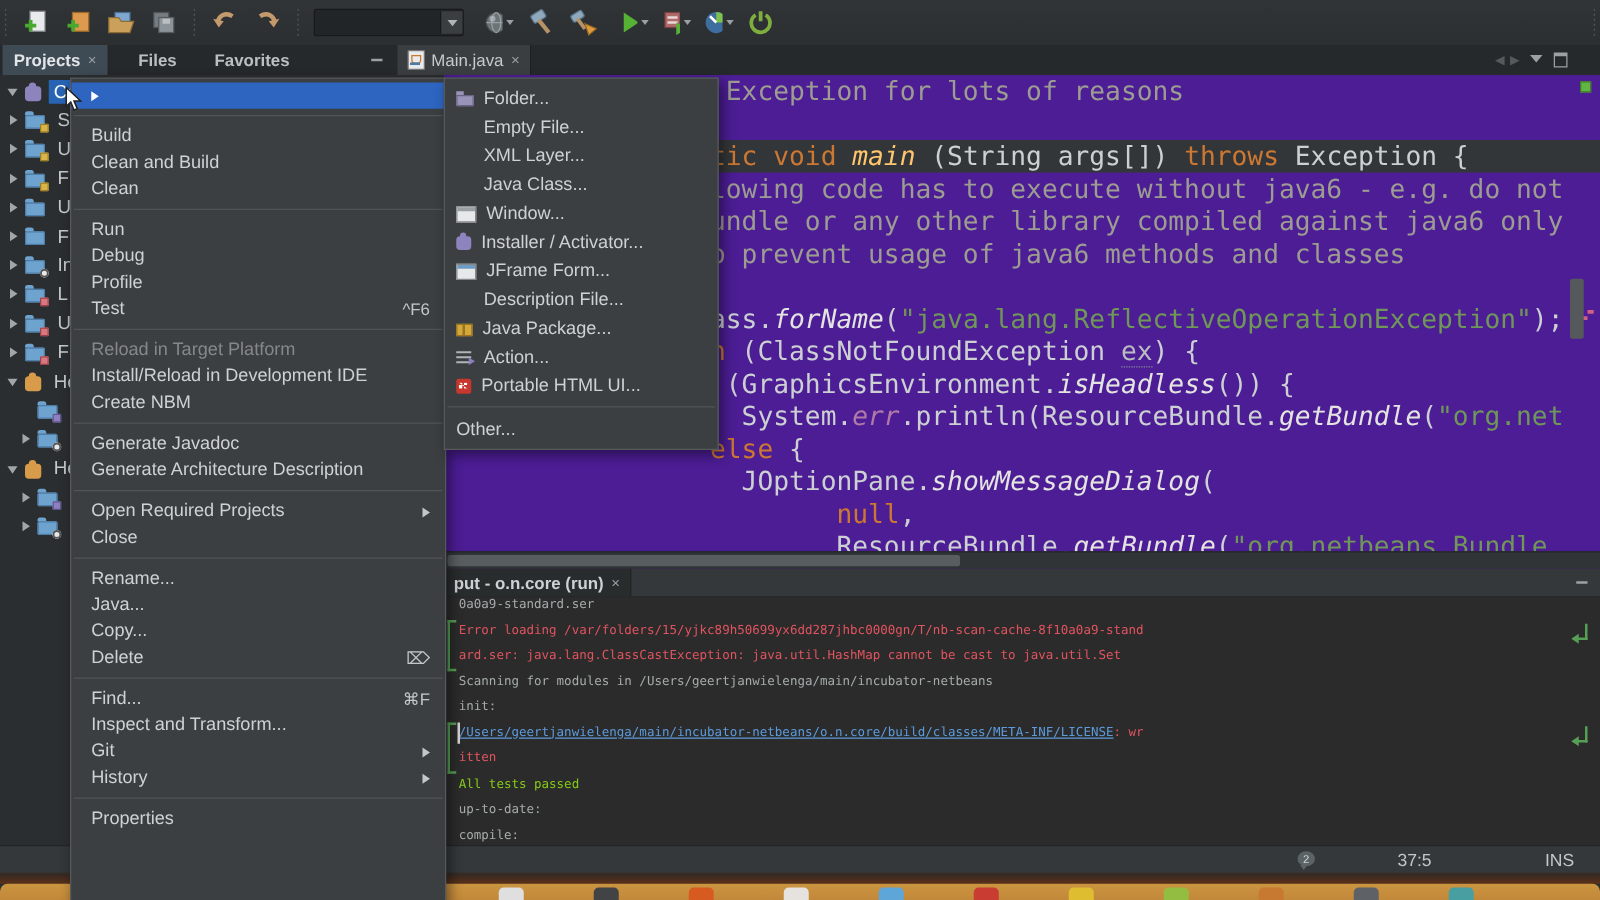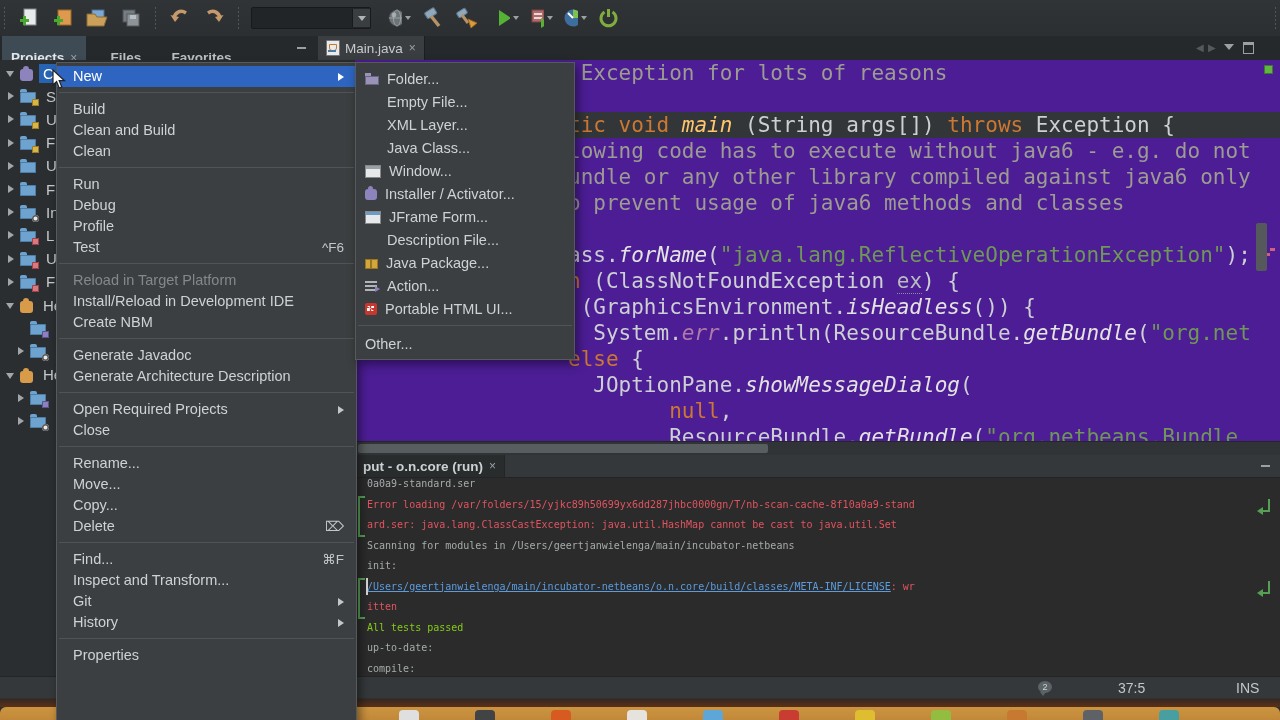--- a/index.html
+++ b/index.html
@@ -26,21 +26,21 @@
   .combo .cbtn i{width:0;height:0;border-left:4px solid transparent;border-right:4px solid transparent;
          border-top:5px solid #aeb4b8;}
   .searchbox{width:124px;height:21px;background:#3f4347;border:1px solid #2a2d2f;border-radius:2px;
          color:#9aa0a5;font-size:13.5px;display:flex;align-items:center;padding:0 6px;}
   .searchbox input{background:transparent;border:none;outline:none;color:#9aa0a5;width:100%;
          font-family:"Liberation Sans",sans-serif;font-size:13.5px;}
 
   
   .tabrow{position:absolute;left:0;top:36px;width:1280px;height:24px;background:#26292b;
           border-bottom:1px solid #1c1e20;}
-  .ltab{position:absolute;top:0;height:24px;display:flex;align-items:flex-end;padding:5px 9px;
+  .ltab{position:absolute;top:0;height:24px;display:flex;align-items:flex-start;padding:5px 9px;
         color:#b9bfc3;font-size:13.5px;font-weight:bold;}
   .ltab.active{background:#3e4a54;color:#e2e6e9;}
   .tabclose{color:#9aa0a4;font-weight:normal;font-size:12px;margin-left:6px;}
   .minbar{position:absolute;width:9px;height:2px;background:#9aa0a4;}
   .edtab{position:absolute;left:318px;top:0;height:24px;background:#3b3e40;display:flex;
          align-items:center;padding:0 8px;color:#c6cacd;font-size:13.5px;border-right:1px solid #1c1e20;}
   .javaicon{width:12px;height:14px;background:#e8eaec;border:1px solid #777;border-radius:1px;
          position:relative;margin-right:5px;}
   .javaicon::before{content:'';position:absolute;left:2px;top:3px;width:6px;height:5px;
          border:1.5px solid #c87828;border-radius:0 0 3px 3px;}
@@ -477,21 +477,20 @@
       <div class="dockicon" style="left: 779px; background: rgb(200, 56, 48);"></div>
       <div class="dockicon" style="left: 855px; background: rgb(224, 192, 48);"></div>
       <div class="dockicon" style="left: 931px; background: rgb(144, 192, 64);"></div>
       <div class="dockicon" style="left: 1007px; background: rgb(200, 120, 48);"></div>
       <div class="dockicon" style="left: 1083px; background: rgb(88, 96, 104);"></div>
       <div class="dockicon" style="left: 1159px; background: rgb(64, 160, 168);"></div>
     </div>
 
   <div class="menu" id="context-menu">
       <div class="menu-item hl">
-        <span class="mlabel">New</span>
         <div class="marrow"></div>
       </div>
       <div class="menu-sep"></div>
       <div class="menu-item">
         <span class="mlabel">Build</span>
       </div>
       <div class="menu-item">
         <span class="mlabel">Clean and Build</span>
       </div>
       <div class="menu-item">
@@ -534,21 +533,21 @@
         <div class="marrow"></div>
       </div>
       <div class="menu-item">
         <span class="mlabel">Close</span>
       </div>
       <div class="menu-sep"></div>
       <div class="menu-item">
         <span class="mlabel">Rename...</span>
       </div>
       <div class="menu-item">
-        <span class="mlabel">Move...</span>
+        <span class="mlabel">Java...</span>
       </div>
       <div class="menu-item">
         <span class="mlabel">Copy...</span>
       </div>
       <div class="menu-item">
         <span class="mlabel">Delete</span>
         <span class="mshort">⌦</span>
       </div>
       <div class="menu-sep"></div>
       <div class="menu-item">

